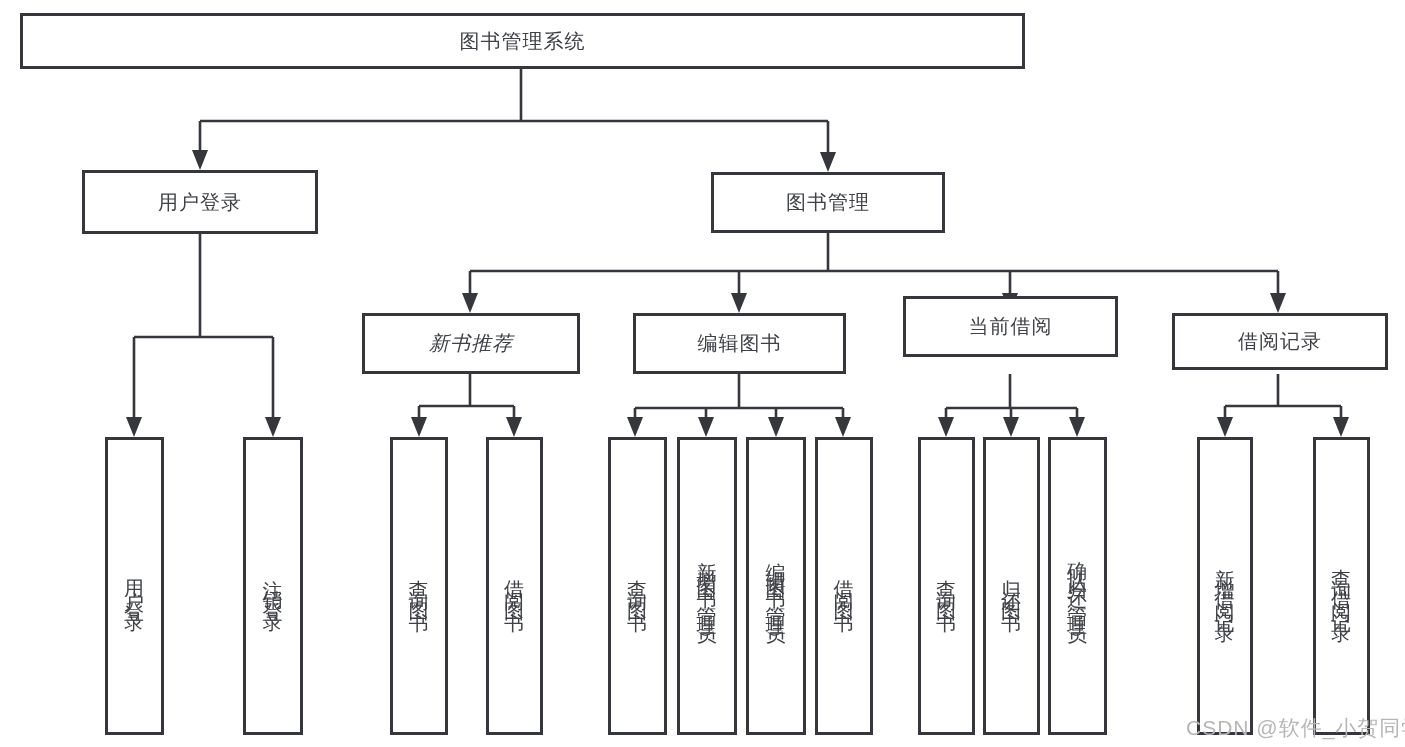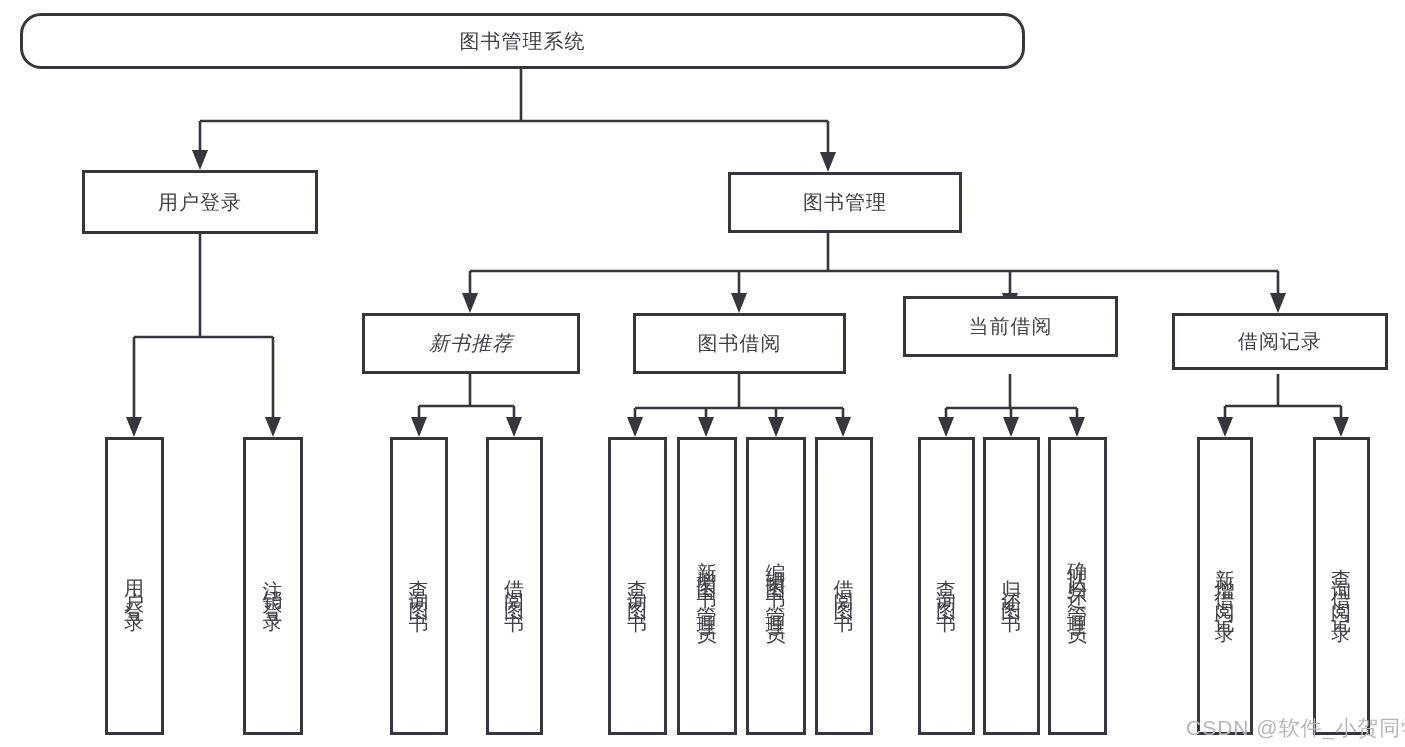--- a/index.html
+++ b/index.html
@@ -92,36 +92,36 @@
       <polygon points="776,437 768,417 784,417"></polygon>
       <polygon points="843,437 835,417 851,417"></polygon>
       <polygon points="946,437 938,417 954,417"></polygon>
       <polygon points="1011,437 1003,417 1019,417"></polygon>
       <polygon points="1077,437 1069,417 1085,417"></polygon>
       <polygon points="1225,437 1217,417 1233,417"></polygon>
       <polygon points="1341,437 1333,417 1349,417"></polygon>
     </g>
   </svg>
 
-  <div class="box hbox" style="left:20px;top:13px;width:1005px;height:56px;border-radius:21px;">
+  <div class="box hbox" style="left:20px;top:13px;width:1005px;height:56px;">
     <span>图书管理系统</span>
   </div>
 
   <div class="box hbox" style="left:82px;top:170px;width:236px;height:64px;">
     <span>用户登录</span>
   </div>
-  <div class="box hbox" style="left:728px;top:172px;width:234px;height:61px;">
+  <div class="box hbox" style="left:711px;top:172px;width:234px;height:61px;">
     <span>图书管理</span>
   </div>
 
   <div class="box hbox" style="left:362px;top:313px;width:218px;height:61px;font-style:italic;">
     <span>新书推荐</span>
   </div>
   <div class="box hbox" style="left:633px;top:313px;width:213px;height:61px;">
-    <span>图书借阅</span>
+    <span>编辑图书</span>
   </div>
   <div class="box hbox" style="left:903px;top:296px;width:215px;height:61px;">
     <span>当前借阅</span>
   </div>
   <div class="box hbox" style="left:1172px;top:313px;width:216px;height:57px;">
     <span>借阅记录</span>
   </div>
 
   <div class="box vbox" style="left:105px;top:437px;width:59px;height:298px;">
     <span>用户登录</span>

